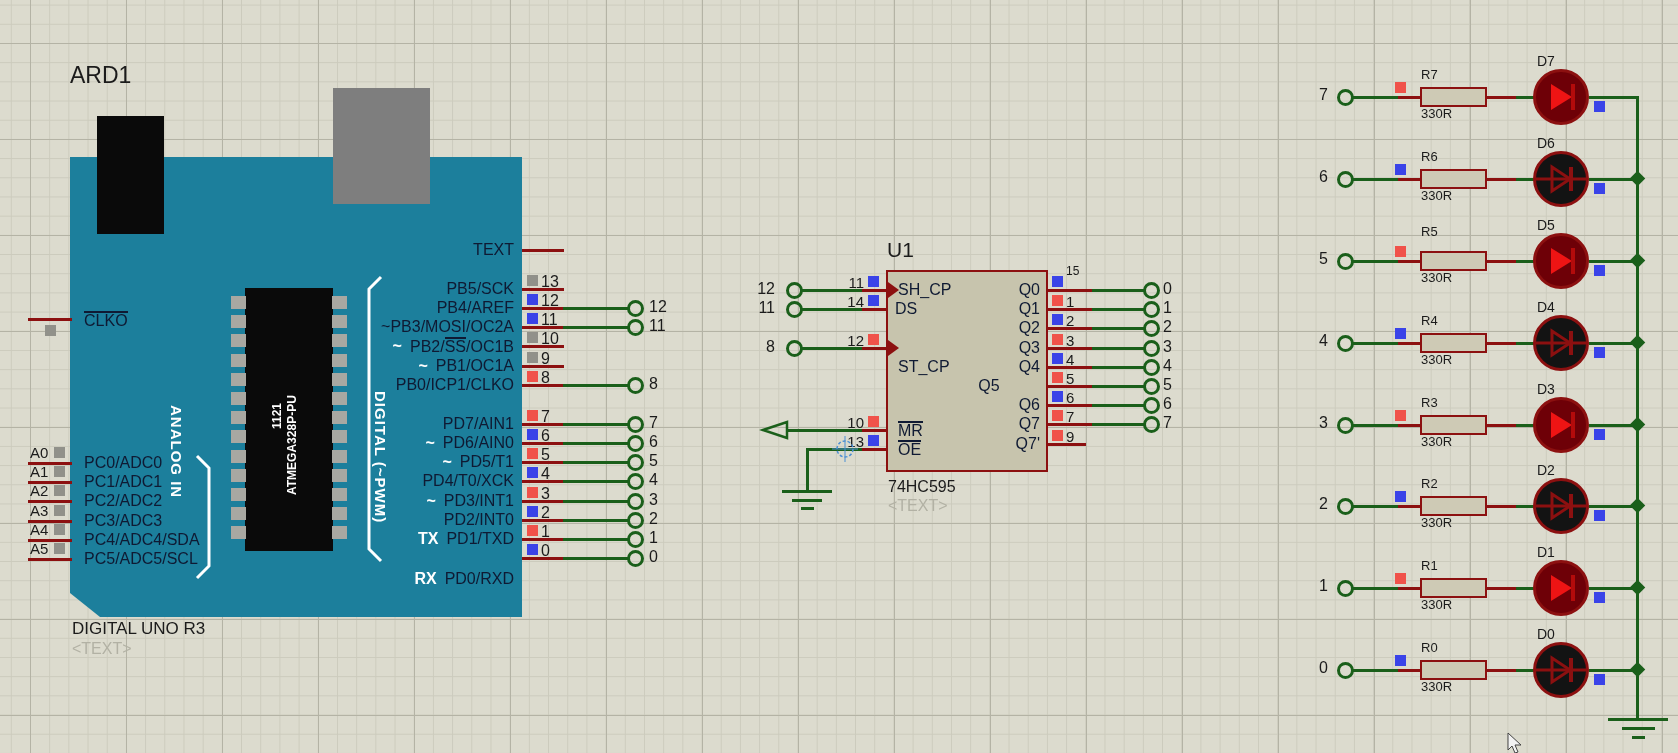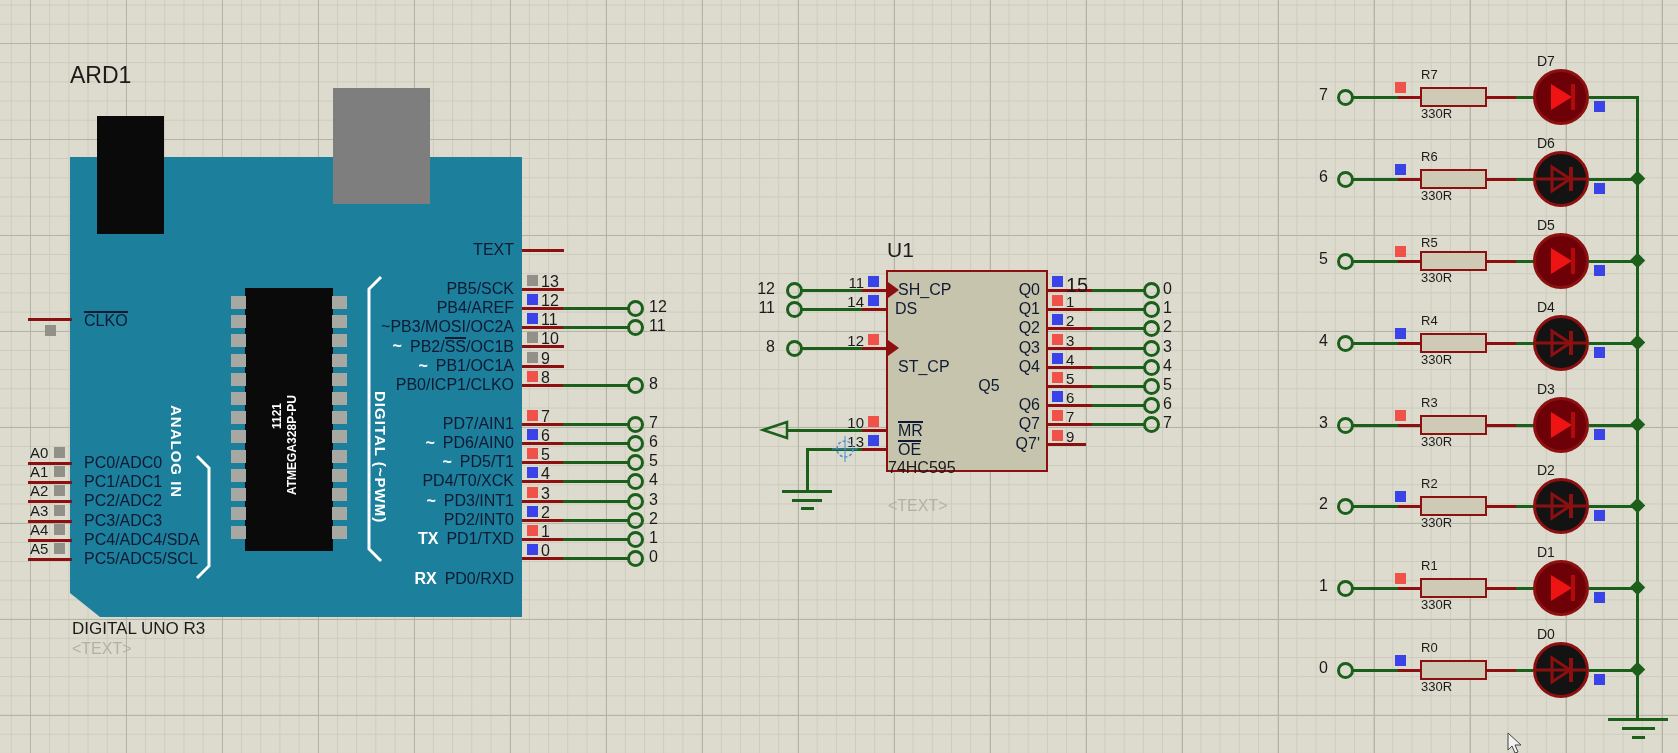--- a/index.html
+++ b/index.html
@@ -313,21 +313,21 @@
   <div class="gw" style="left:801px;top:507px;width:13px"></div>
 
   <div class="plab" style="left:938px;top:279px;width:102px;justify-content:flex-end">
       <span>Q0</span>
     </div>
   <div class="stub" style="left:1048px;top:289px;width:44px"></div>
   <div class="gw" style="left:1092px;top:289px;width:52px"></div>
   <div class="term" style="left:1143px;top:282px"></div>
   <div class="num" style="left:1163px;top:280px">0</div>
   <div class="sq st-blue" style="left:1052px;top:276px"></div>
-  <div class="num" style="left:1066px;top:274px;font-size:20px">15</div>
+  <div class="num" style="left:1066px;top:264px;font-size:12px">15</div>
 
   <div class="plab" style="left:938px;top:298px;width:102px;justify-content:flex-end">
       <span>Q1</span>
     </div>
   <div class="stub" style="left:1048px;top:308px;width:44px"></div>
   <div class="gw" style="left:1092px;top:308px;width:52px"></div>
   <div class="term" style="left:1143px;top:301px"></div>
   <div class="num" style="left:1163px;top:299px">1</div>
   <div class="sq st-red" style="left:1052px;top:295px"></div>
   <div class="num" style="left:1066px;top:293px;font-size:15px">1</div>
@@ -392,21 +392,21 @@
   <div class="sq st-red" style="left:1052px;top:410px"></div>
   <div class="num" style="left:1066px;top:408px;font-size:15px">7</div>
 
   <div class="plab" style="left:938px;top:433px;width:102px;justify-content:flex-end">
       <span>Q7'</span>
     </div>
   <div class="stub" style="left:1048px;top:443px;width:38px"></div>
   <div class="sq st-red" style="left:1052px;top:430px"></div>
   <div class="num" style="left:1066px;top:428px;font-size:15px">9</div>
 
-  <div class="num" style="left:888px;top:459px">74HC595</div>
+  <div class="num" style="left:888px;top:478px">74HC595</div>
   <div class="num gtx" style="left:888px;top:497px">&lt;TEXT&gt;</div>
 
   <div class="nlab" style="left:1298px;top:86px;width:30px">7</div>
   <div class="term" style="left:1337px;top:89px"></div>
   <div class="gw" style="left:1352px;top:96px;width:46px"></div>
   <div class="sq st-red" style="left:1395px;top:82px"></div>
   <div class="stub" style="left:1398px;top:96px;width:24px"></div>
   <div class="stub" style="left:1485px;top:96px;width:32px"></div>
   <div class="gw" style="left:1516px;top:96px;width:19px"></div>
   <div class="res" style="left:1420px;top:87px"></div>
@@ -447,21 +447,21 @@
   <div class="dmd" style="left:1632px;top:173px"></div>
 
   <div class="nlab" style="left:1298px;top:250px;width:30px">5</div>
   <div class="term" style="left:1337px;top:253px"></div>
   <div class="gw" style="left:1352px;top:260px;width:46px"></div>
   <div class="sq st-red" style="left:1395px;top:246px"></div>
   <div class="stub" style="left:1398px;top:260px;width:24px"></div>
   <div class="stub" style="left:1485px;top:260px;width:32px"></div>
   <div class="gw" style="left:1516px;top:260px;width:19px"></div>
   <div class="res" style="left:1420px;top:251px"></div>
-  <div class="num sm" style="left:1421px;top:235px">R5</div>
+  <div class="num sm" style="left:1421px;top:224px">R5</div>
   <div class="num sm" style="left:1421px;top:270px">330R</div>
   <div class="led lit" style="left:1533px;top:233px">
 
     <svg class="sym-lit" width="50" height="50">
         <polygon points="15,12 15,38 36,25" fill="#ee1414"></polygon>
         <line x1="37" y1="12" x2="37" y2="38" stroke="#b30b0b" stroke-width="4"></line>
       </svg>
   </div>
   <div class="num" style="left:1537px;top:217px;font-size:14px">D5</div>
   <div class="gw" style="left:1589px;top:260px;width:49px"></div>

